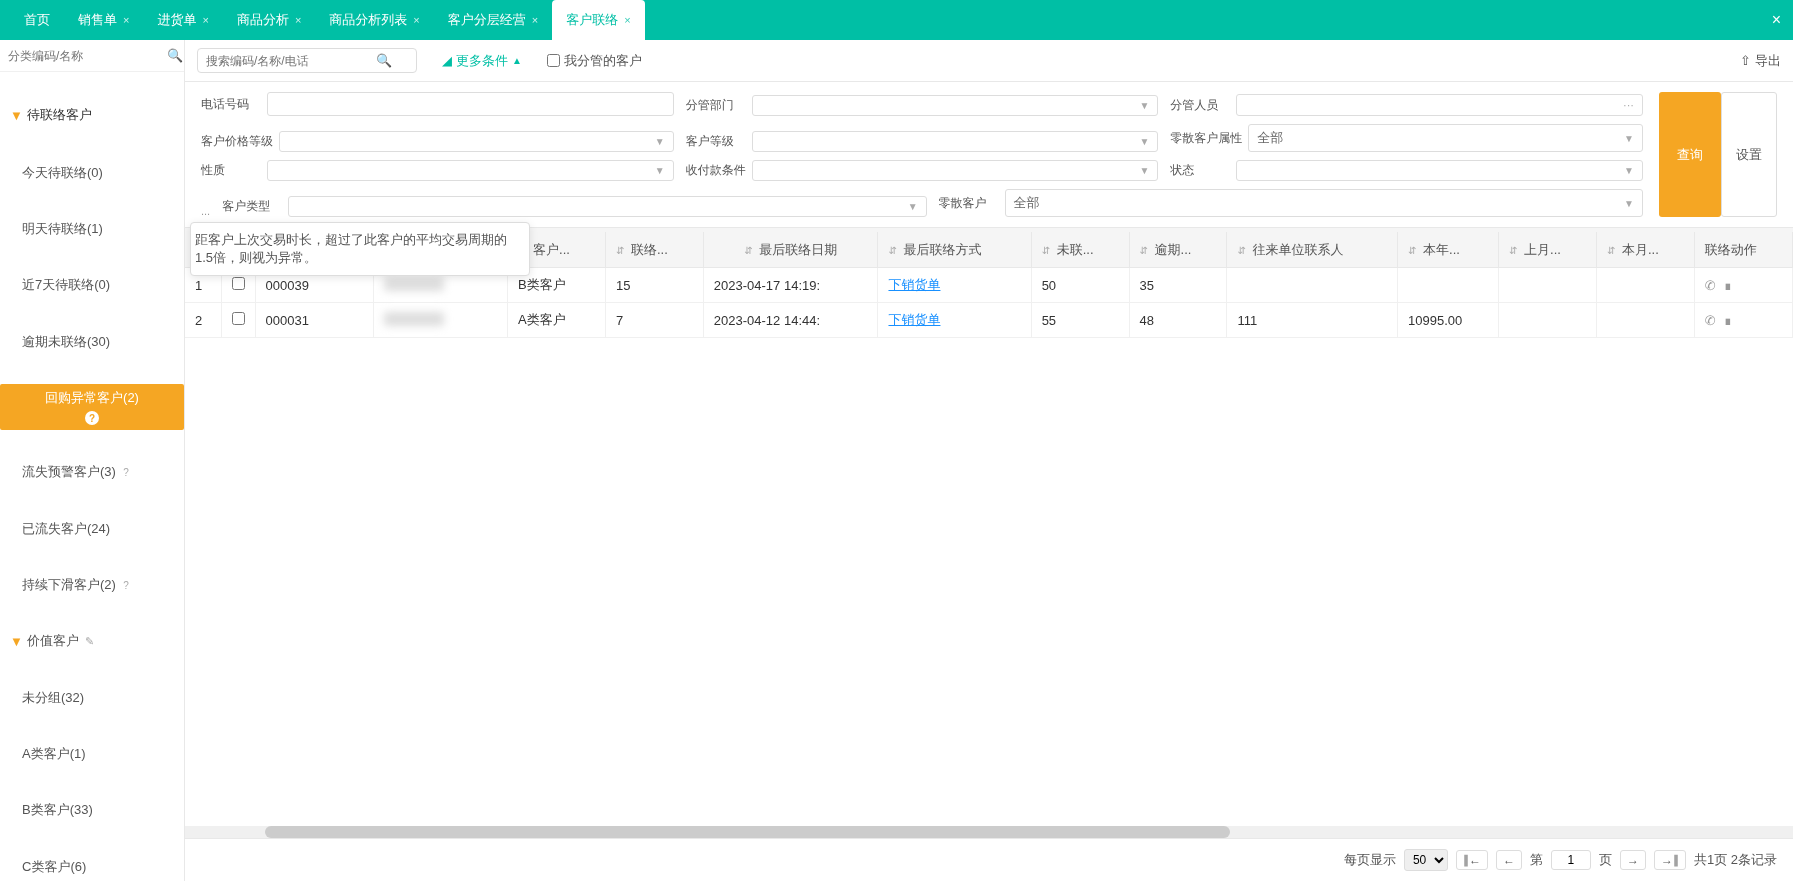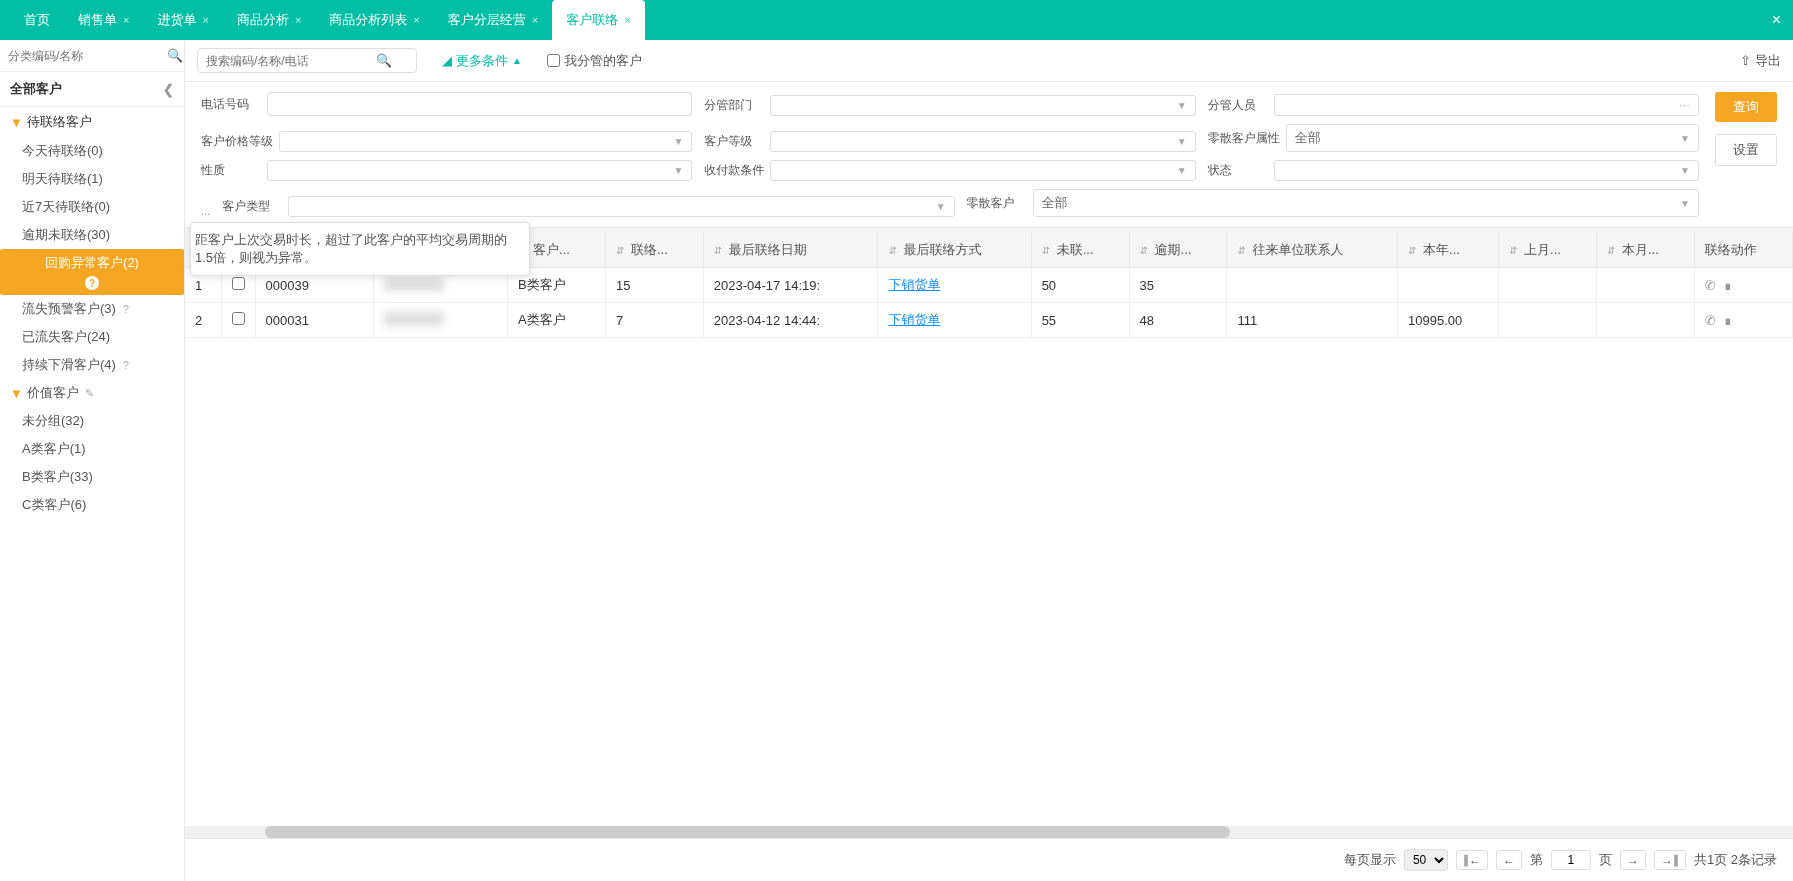--- a/index.html
+++ b/index.html
@@ -53,20 +53,21 @@
 
     
     .sidebar {
       width: 185px;
       background: #fff;
       border-right: 1px solid #e8e8e8;
       display: flex;
       flex-direction: column;
       overflow-y: auto;
       flex-shrink: 0;
+      justify-content: space-between;
     }
     .sidebar-search {
       padding: 8px;
       border-bottom: 1px solid #f0f0f0;
       display: flex;
       align-items: center;
       gap: 4px;
     }
     .sidebar-search input {
       flex: 1;
@@ -264,22 +265,22 @@
       background: #fff;
       color: #555;
       border: 1px solid #ddd;
       border-radius: 3px;
       padding: 6px 14px;
       font-size: 13px;
       cursor: pointer;
     }
     .filter-right-btns {
       display: flex;
-      flex-direction: column;
-      gap: 12px;
+      flex-direction: row;
+      gap: 0;
       margin-left: auto;
     }
 
     
     .table-wrap {
       flex: 1;
       overflow: auto;
       background: #fff;
       margin-top: 4px;
     }
@@ -438,24 +439,20 @@
   <span class="nav-close-btn">×</span>
 </div>
 
 <div class="main-layout">
 
   <div class="sidebar">
     <div class="sidebar-search">
       <input type="text" placeholder="分类编码/名称" style="">
       <span class="search-icon">🔍</span>
     </div>
-    <div class="sidebar-section-header">
-      <span>全部客户</span>
-      <span class="collapse-icon">❮</span>
-    </div>
     <div class="sidebar-group-label">
       <span class="arrow">▼</span>
       <span>待联络客户</span>
     </div>
     <div class="sidebar-item">
       <span>今天待联络(0)</span>
     </div>
     <div class="sidebar-item">
       <span>明天待联络(1)</span>
     </div>
@@ -470,21 +467,21 @@
       <span style="background:#fff;color:#f5a623;border-radius:50%;width:14px;height:14px;font-size:10px;display:inline-flex;align-items:center;justify-content:center;font-weight:bold;">?</span>
     </div>
     <div class="sidebar-item">
       <span>流失预警客户(3)</span>
       <span style="color:#aaa;font-size:10px;margin-left:4px;">?</span>
     </div>
     <div class="sidebar-item">
       <span>已流失客户(24)</span>
     </div>
     <div class="sidebar-item">
-      <span>持续下滑客户(4)</span>
+      <span>持续下滑客户(2)</span>
       <span style="color:#aaa;font-size:10px;margin-left:4px;">?</span>
     </div>
     <div class="sidebar-value-group">
       <span class="arrow" style="color:#f5a623;margin-right:4px;">▼</span>
       <span>价值客户</span>
       <span class="edit-icon">✎</span>
     </div>
     <div class="sidebar-item">
       <span>未分组(32)</span>
     </div>
@@ -638,21 +635,21 @@
               <span>客户名称</span>
             </th>
             <th>
               <span class="sort-icon">⇵</span>
               <span>客户...</span>
             </th>
             <th>
               <span class="sort-icon">⇵</span>
               <span>联络...</span>
             </th>
-            <th style="min-width:130px;">
+            <th style="min-width:130px;text-align:center;">
               <span class="sort-icon">⇵</span>
               <span>最后联络日期</span>
             </th>
             <th>
               <span class="sort-icon">⇵</span>
               <span>最后联络方式</span>
             </th>
             <th>
               <span class="sort-icon">⇵</span>
               <span>未联...</span>

